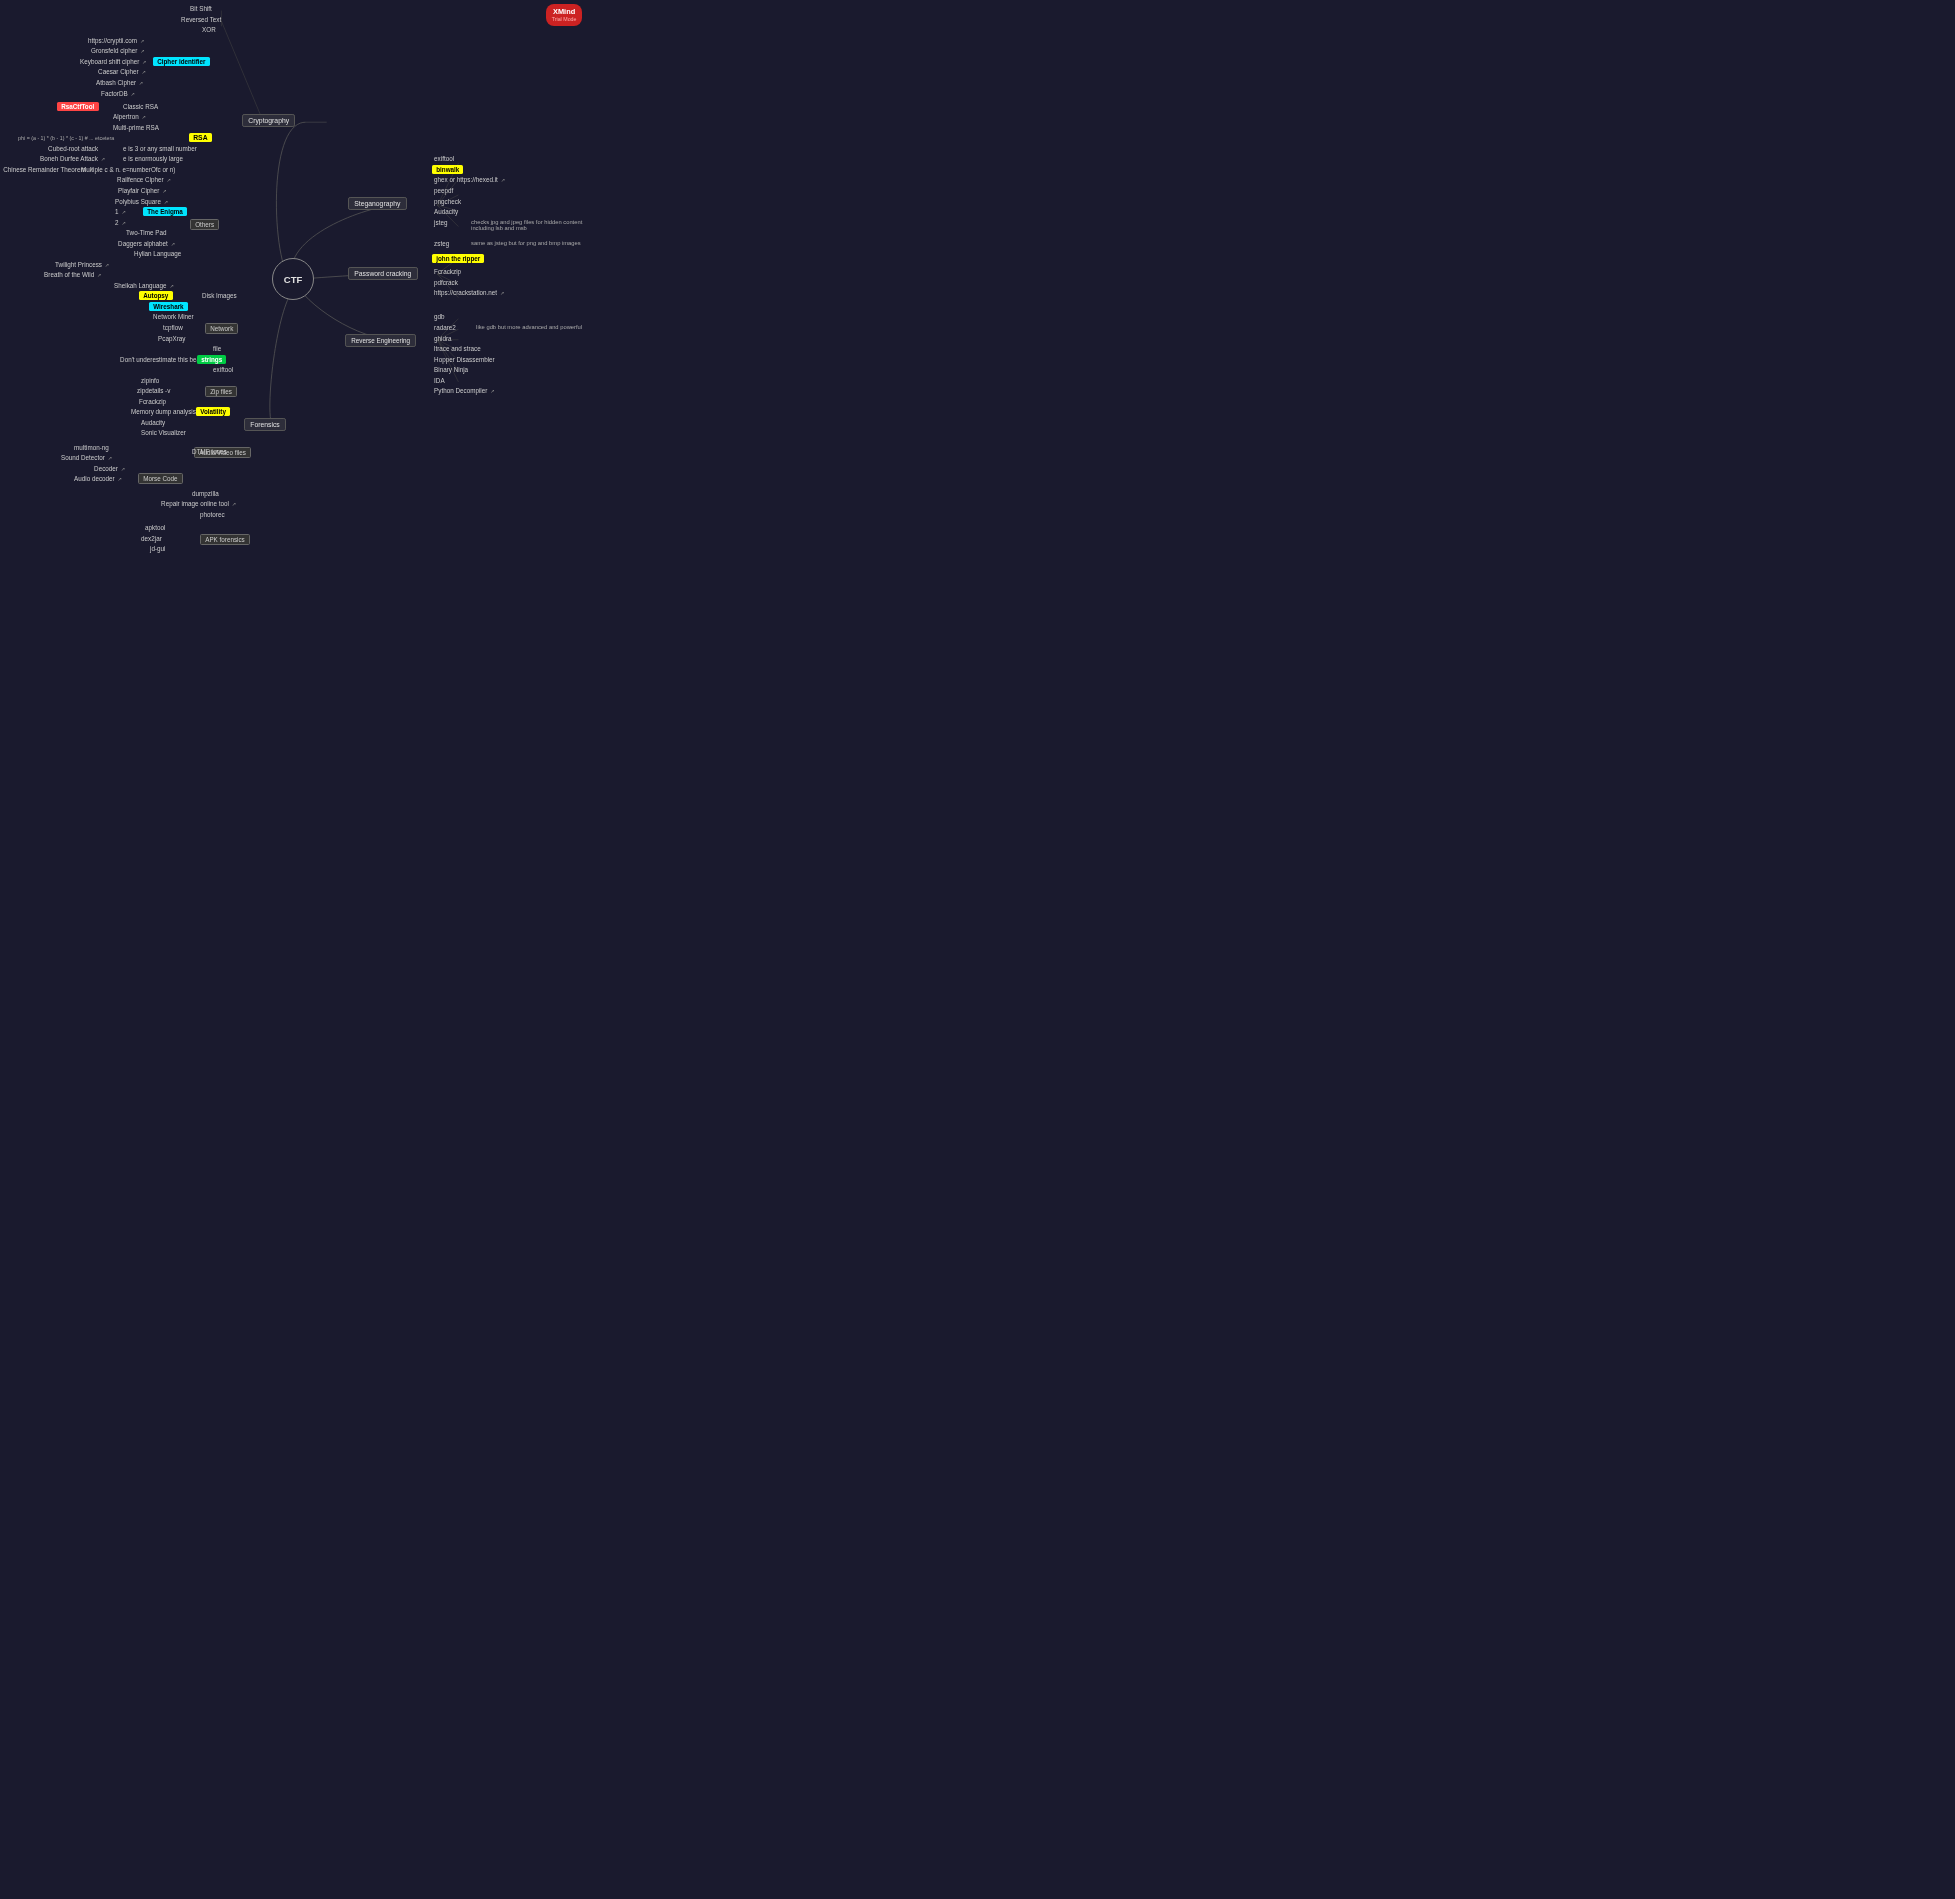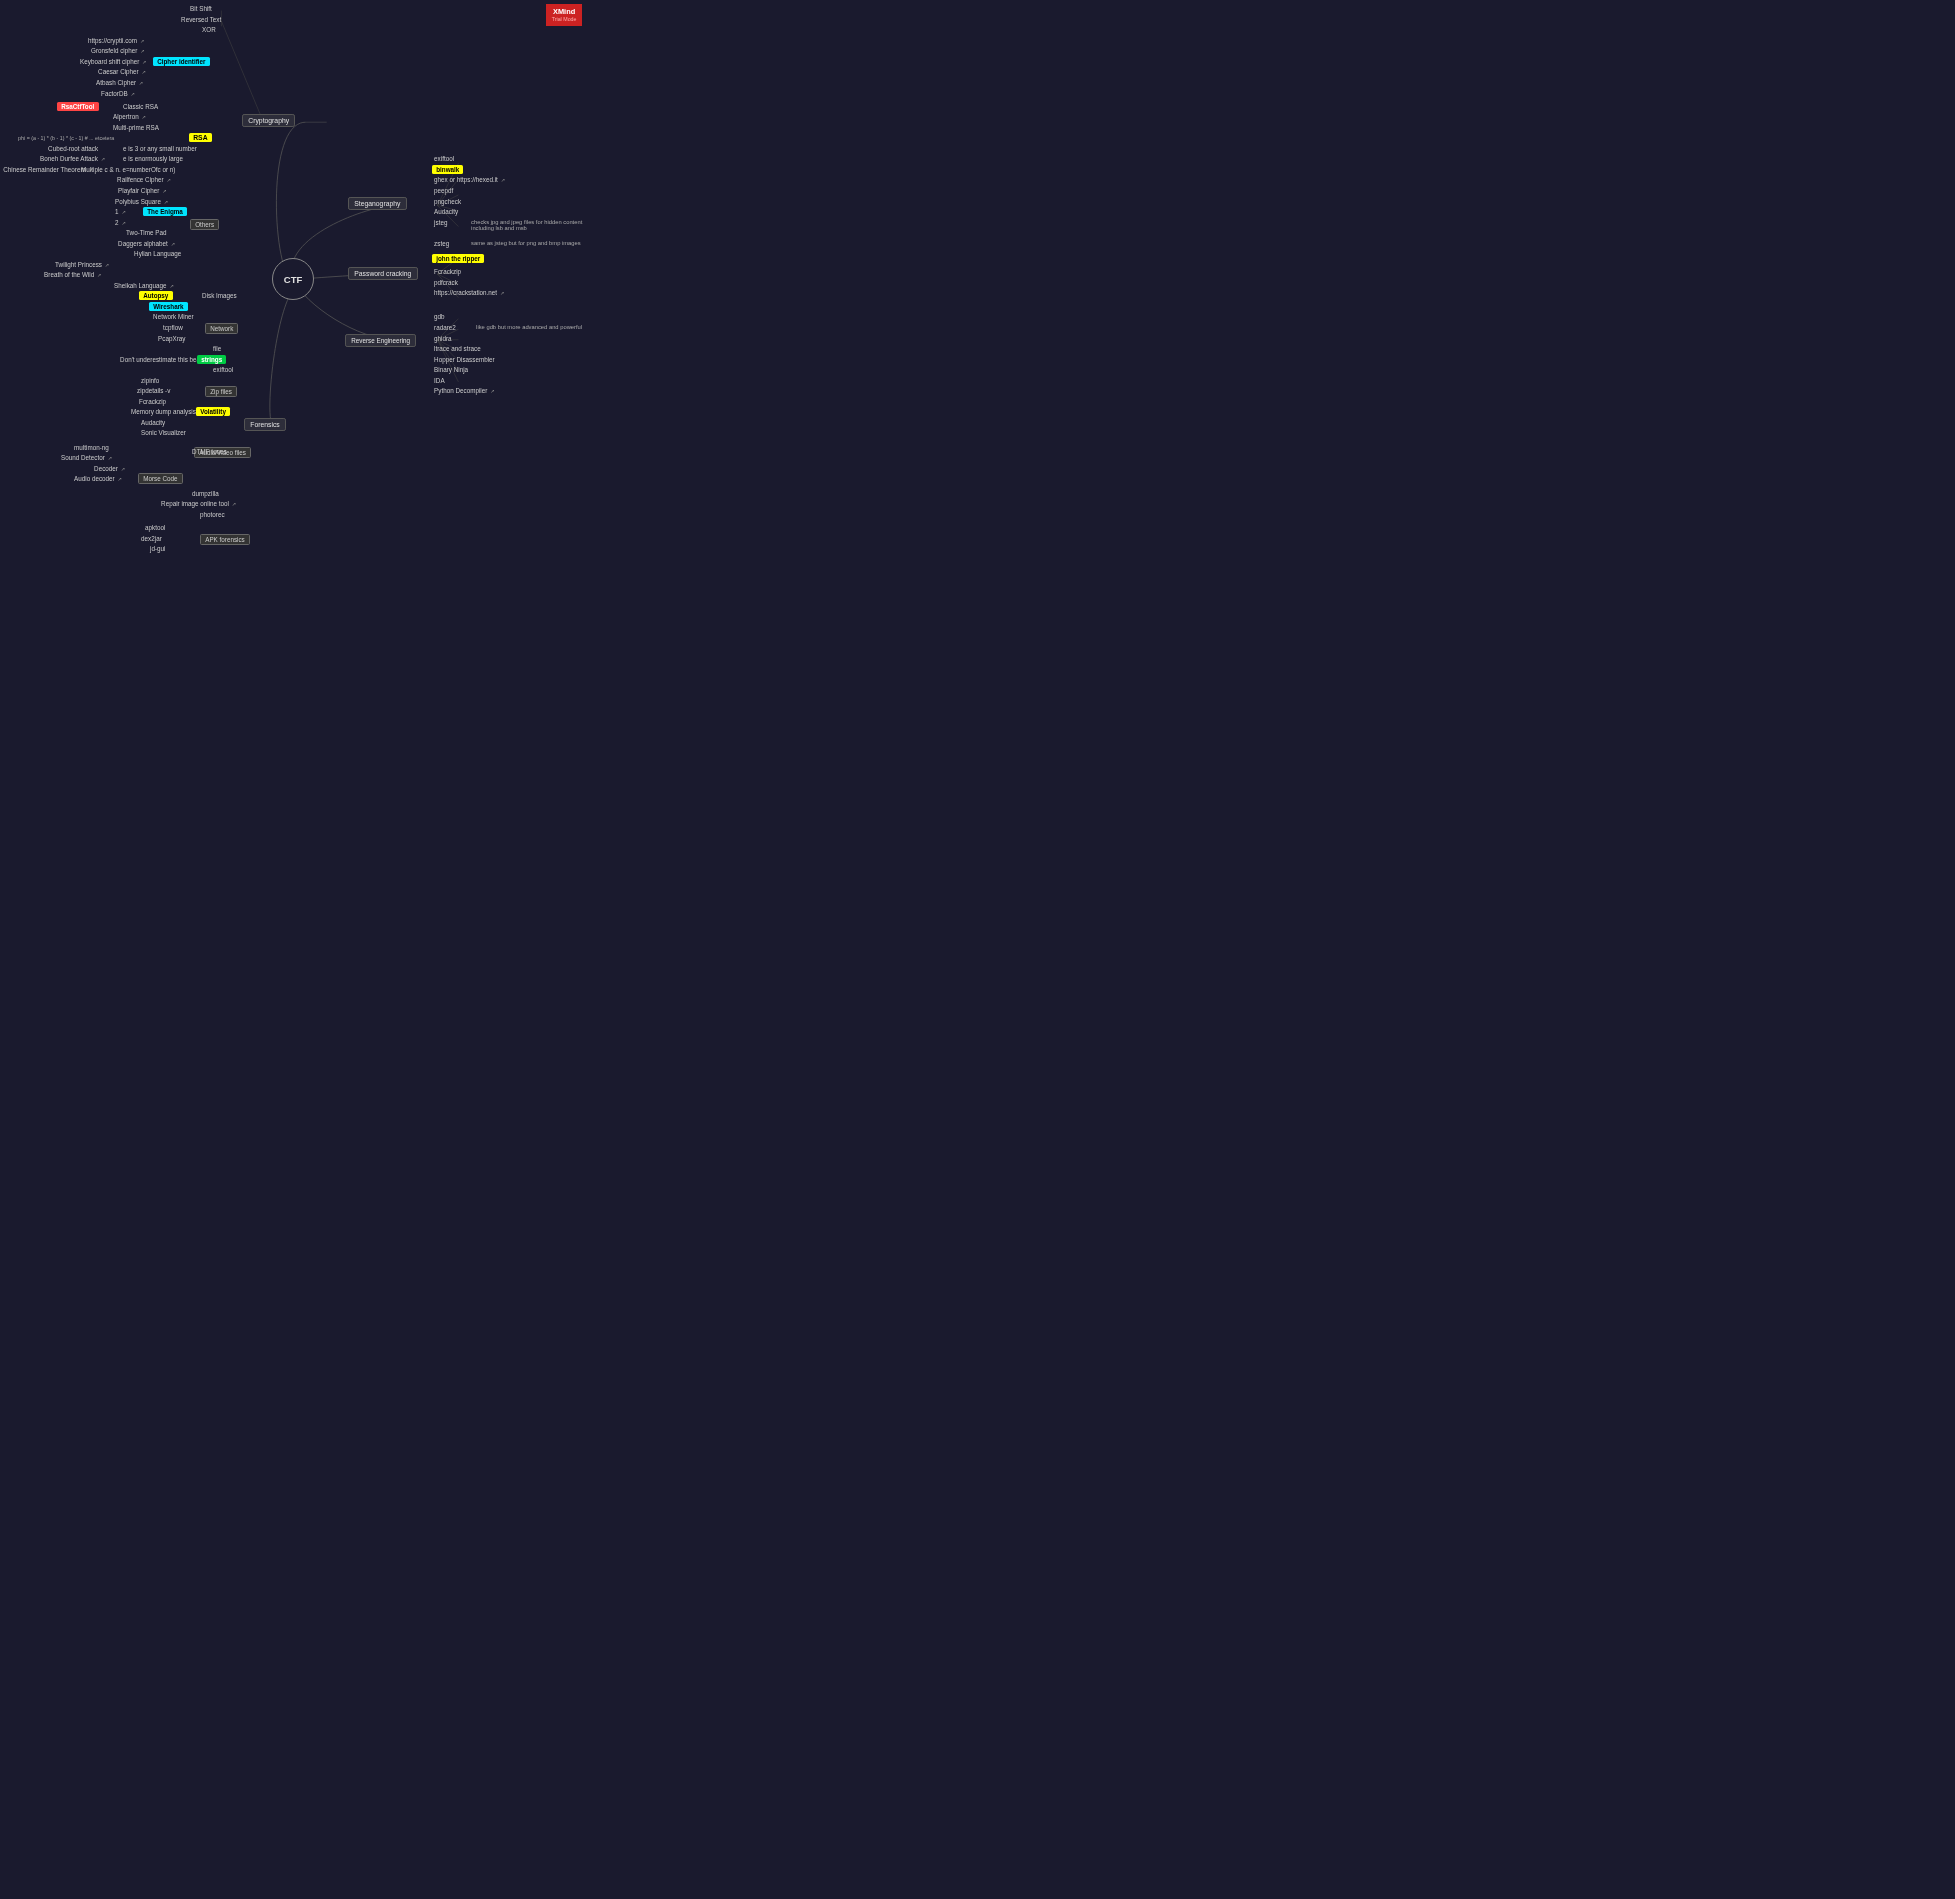--- a/index.html
+++ b/index.html
@@ -86,21 +86,21 @@
       border-radius: 1.6px;
       padding: 1.1px 4.2px;
       font-size: 6.3px;
       font-weight: bold;
     }
     .xmind-badge {
       position: absolute;
       top: 4.2px;
       right: 4.2px;
       background: #cc2222;
-      border-radius: 0;
+      border-radius: 8px;
       padding: 3.2px 5.3px;
       text-align: center;
       z-index: 10;
     }
     .xmind-badge .xmind-title {
       font-size: 7.4px;
       font-weight: bold;
       color: #fff;
     }
     .xmind-badge .xmind-sub {

